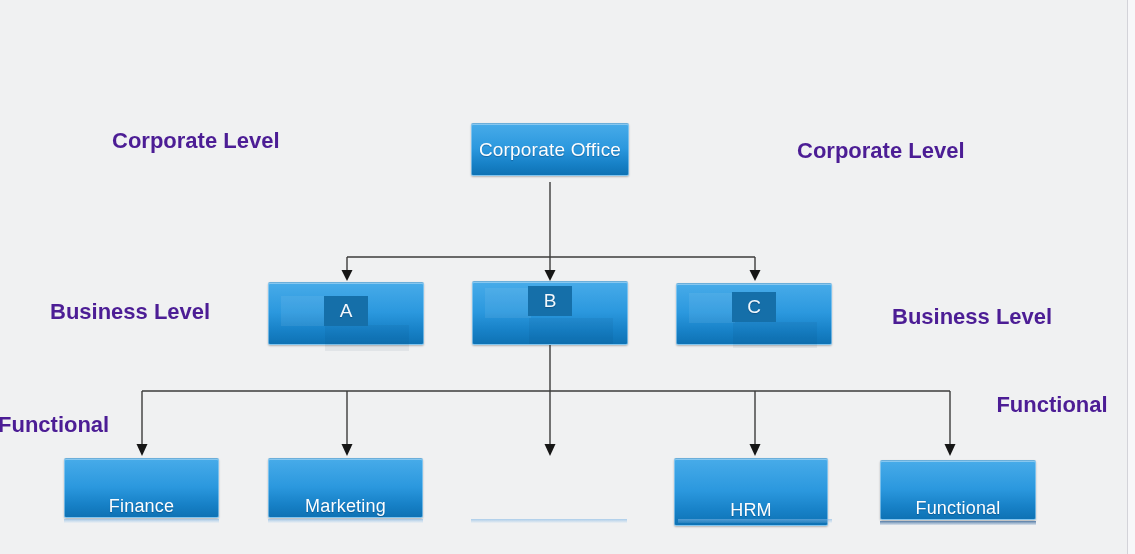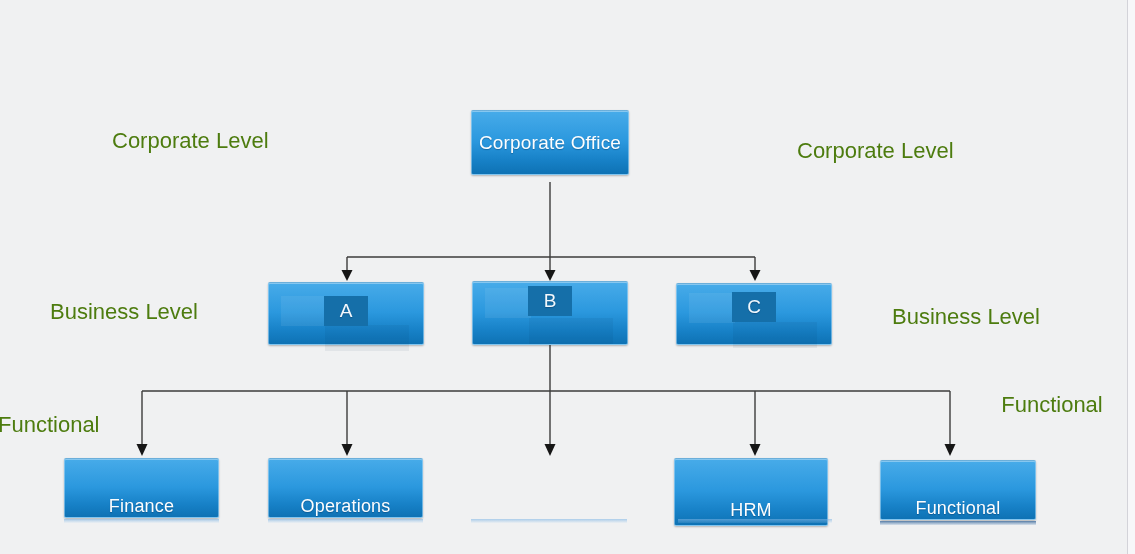--- a/index.html
+++ b/index.html
@@ -10,21 +10,21 @@
     overflow:hidden;
     font-family:"Liberation Sans","DejaVu Sans",sans-serif;
   }
   .edge-right{
     position:absolute;left:1127px;top:0;width:8px;height:554px;
     background:#f7f7f9;border-left:1px solid #d3d3d9;
   }
   .connectors{position:absolute;left:0;top:0;}
   .side-label{
     position:absolute;
-    font-weight:normal;font-size:22px;color:#4d7c0f;
+    font-weight:bold;font-size:22px;color:#4c1d95;
     line-height:24px;white-space:nowrap;
   }
   .side-label.two-line{white-space:normal;text-align:center;line-height:30px;}
   .side-label.two-line span{display:block;}
   .box{
     position:absolute;
     background:linear-gradient(180deg,#47abe9 0%,#2b98de 48%,#1781c7 78%,#0e72b4 100%);
     border:1px solid rgba(170,215,243,0.6);
     border-radius:2px;
     box-shadow:inset 0 1px 0 rgba(255,255,255,0.35), 0 1px 2px rgba(0,0,0,0.25);
@@ -75,21 +75,21 @@
 
   <div class="side-label" style="left:112px;top:129px">Corporate Level</div>
   <div class="side-label" style="left:797px;top:139px">Corporate Level</div>
   <div class="side-label" style="left:50px;top:300px">Business Level</div>
   <div class="side-label" style="left:892px;top:305px">Business Level</div>
   <div class="side-label" style="left:-2px;top:413px">Functional</div>
   <div class="side-label two-line" style="left:982px;top:390px;width:140px">
     <span>Functional</span>
   </div>
 
-  <div class="box corp" style="left:471px;top:110px;width:158px;height:65px">
+  <div class="box corp" style="left:471px;top:123px;width:158px;height:53px">
     <span class="box-label">Corporate Office</span>
   </div>
 
   <div class="box unit" style="left:268px;top:282px;width:156px;height:63px">
     <div class="ghost gl" style="left:12px;top:13px"></div>
     <div class="ghost gd" style="left:56px;top:42px"></div>
     <div class="unit-tag" style="top:13px">A</div>
   </div>
   <div class="box unit" style="left:472px;top:281px;width:156px;height:64px">
     <div class="ghost gl" style="left:12px;top:6px"></div>
@@ -99,21 +99,21 @@
   <div class="box unit" style="left:676px;top:283px;width:156px;height:62px">
     <div class="ghost gl" style="left:12px;top:9px"></div>
     <div class="ghost gd" style="left:56px;top:38px"></div>
     <div class="unit-tag" style="top:8px">C</div>
   </div>
 
   <div class="box fn" style="left:64px;top:458px;width:155px;height:60px">
     <span class="box-label">Finance</span>
   </div>
   <div class="box fn" style="left:268px;top:458px;width:155px;height:60px">
-    <span class="box-label">Operations</span>
+    <span class="box-label">Marketing</span>
   </div>
   <div class="box fn" style="left:674px;top:458px;width:154px;height:68px">
     <span class="box-label">HRM</span>
   </div>
   <div class="box fn" style="left:880px;top:460px;width:156px;height:60px">
     <span class="box-label">Functional</span>
   </div>
 
   <div class="refl" style="left:64px;top:519px;width:155px"></div>
   <div class="refl" style="left:268px;top:519px;width:155px"></div>

